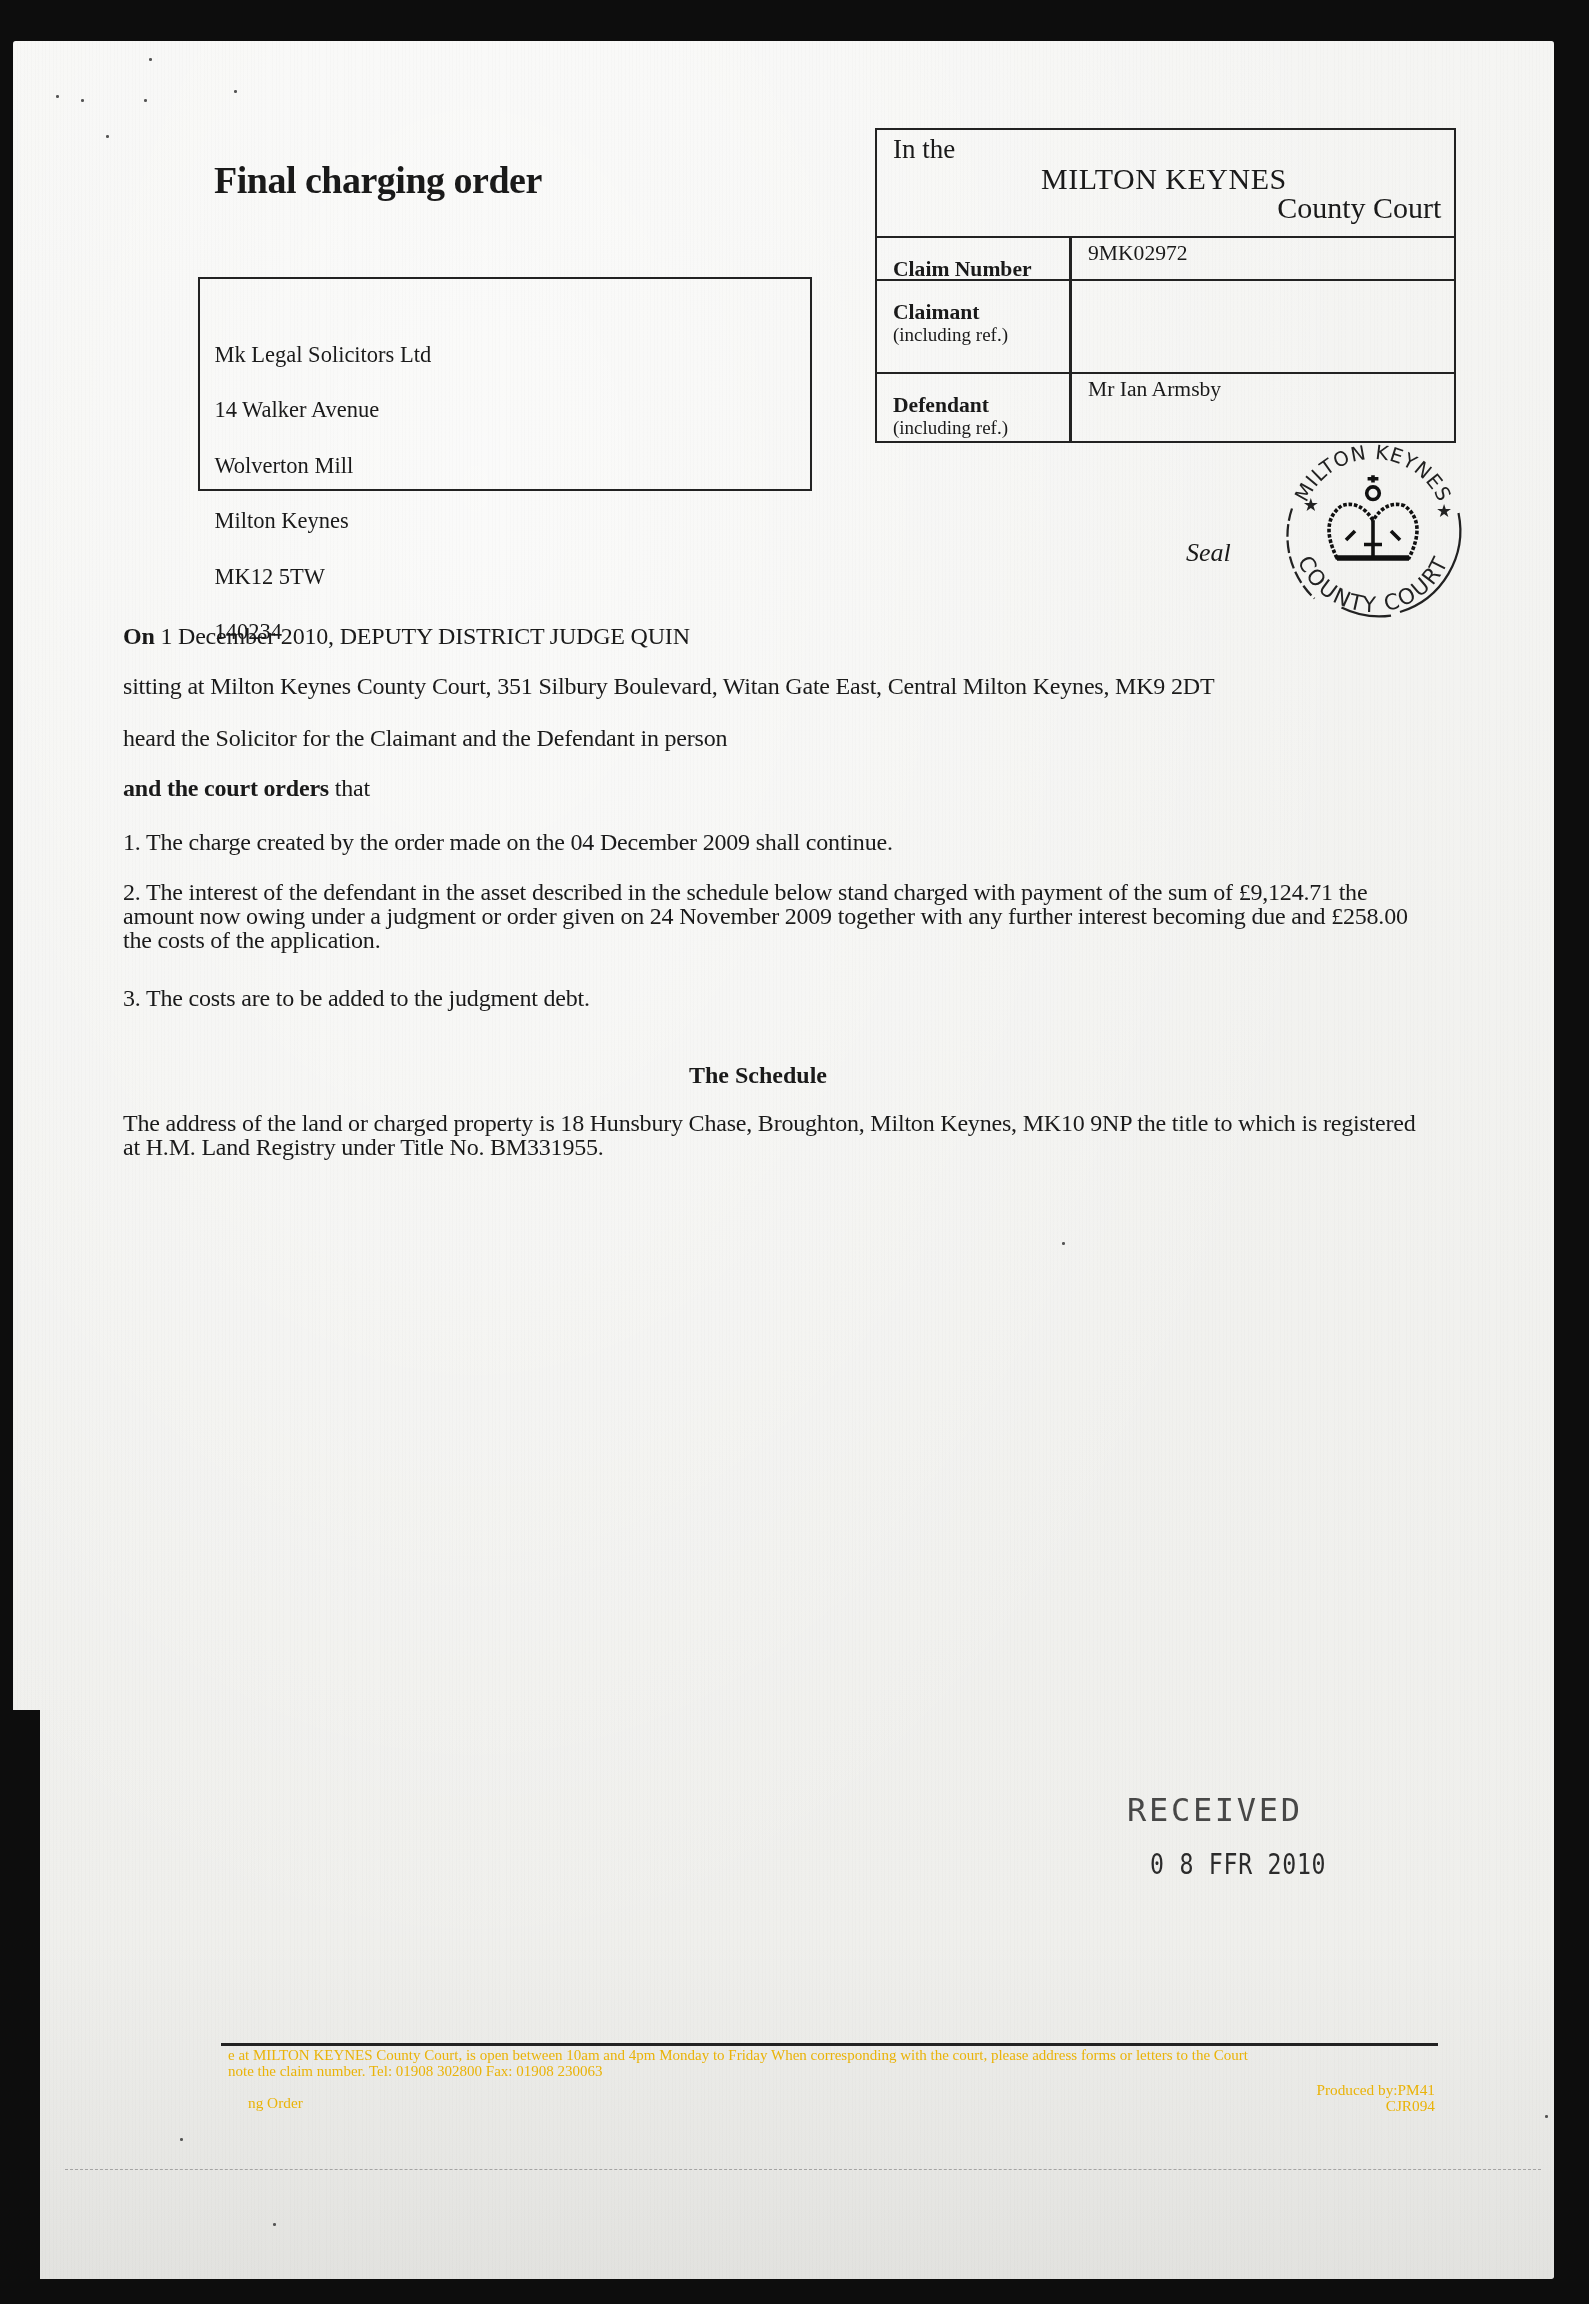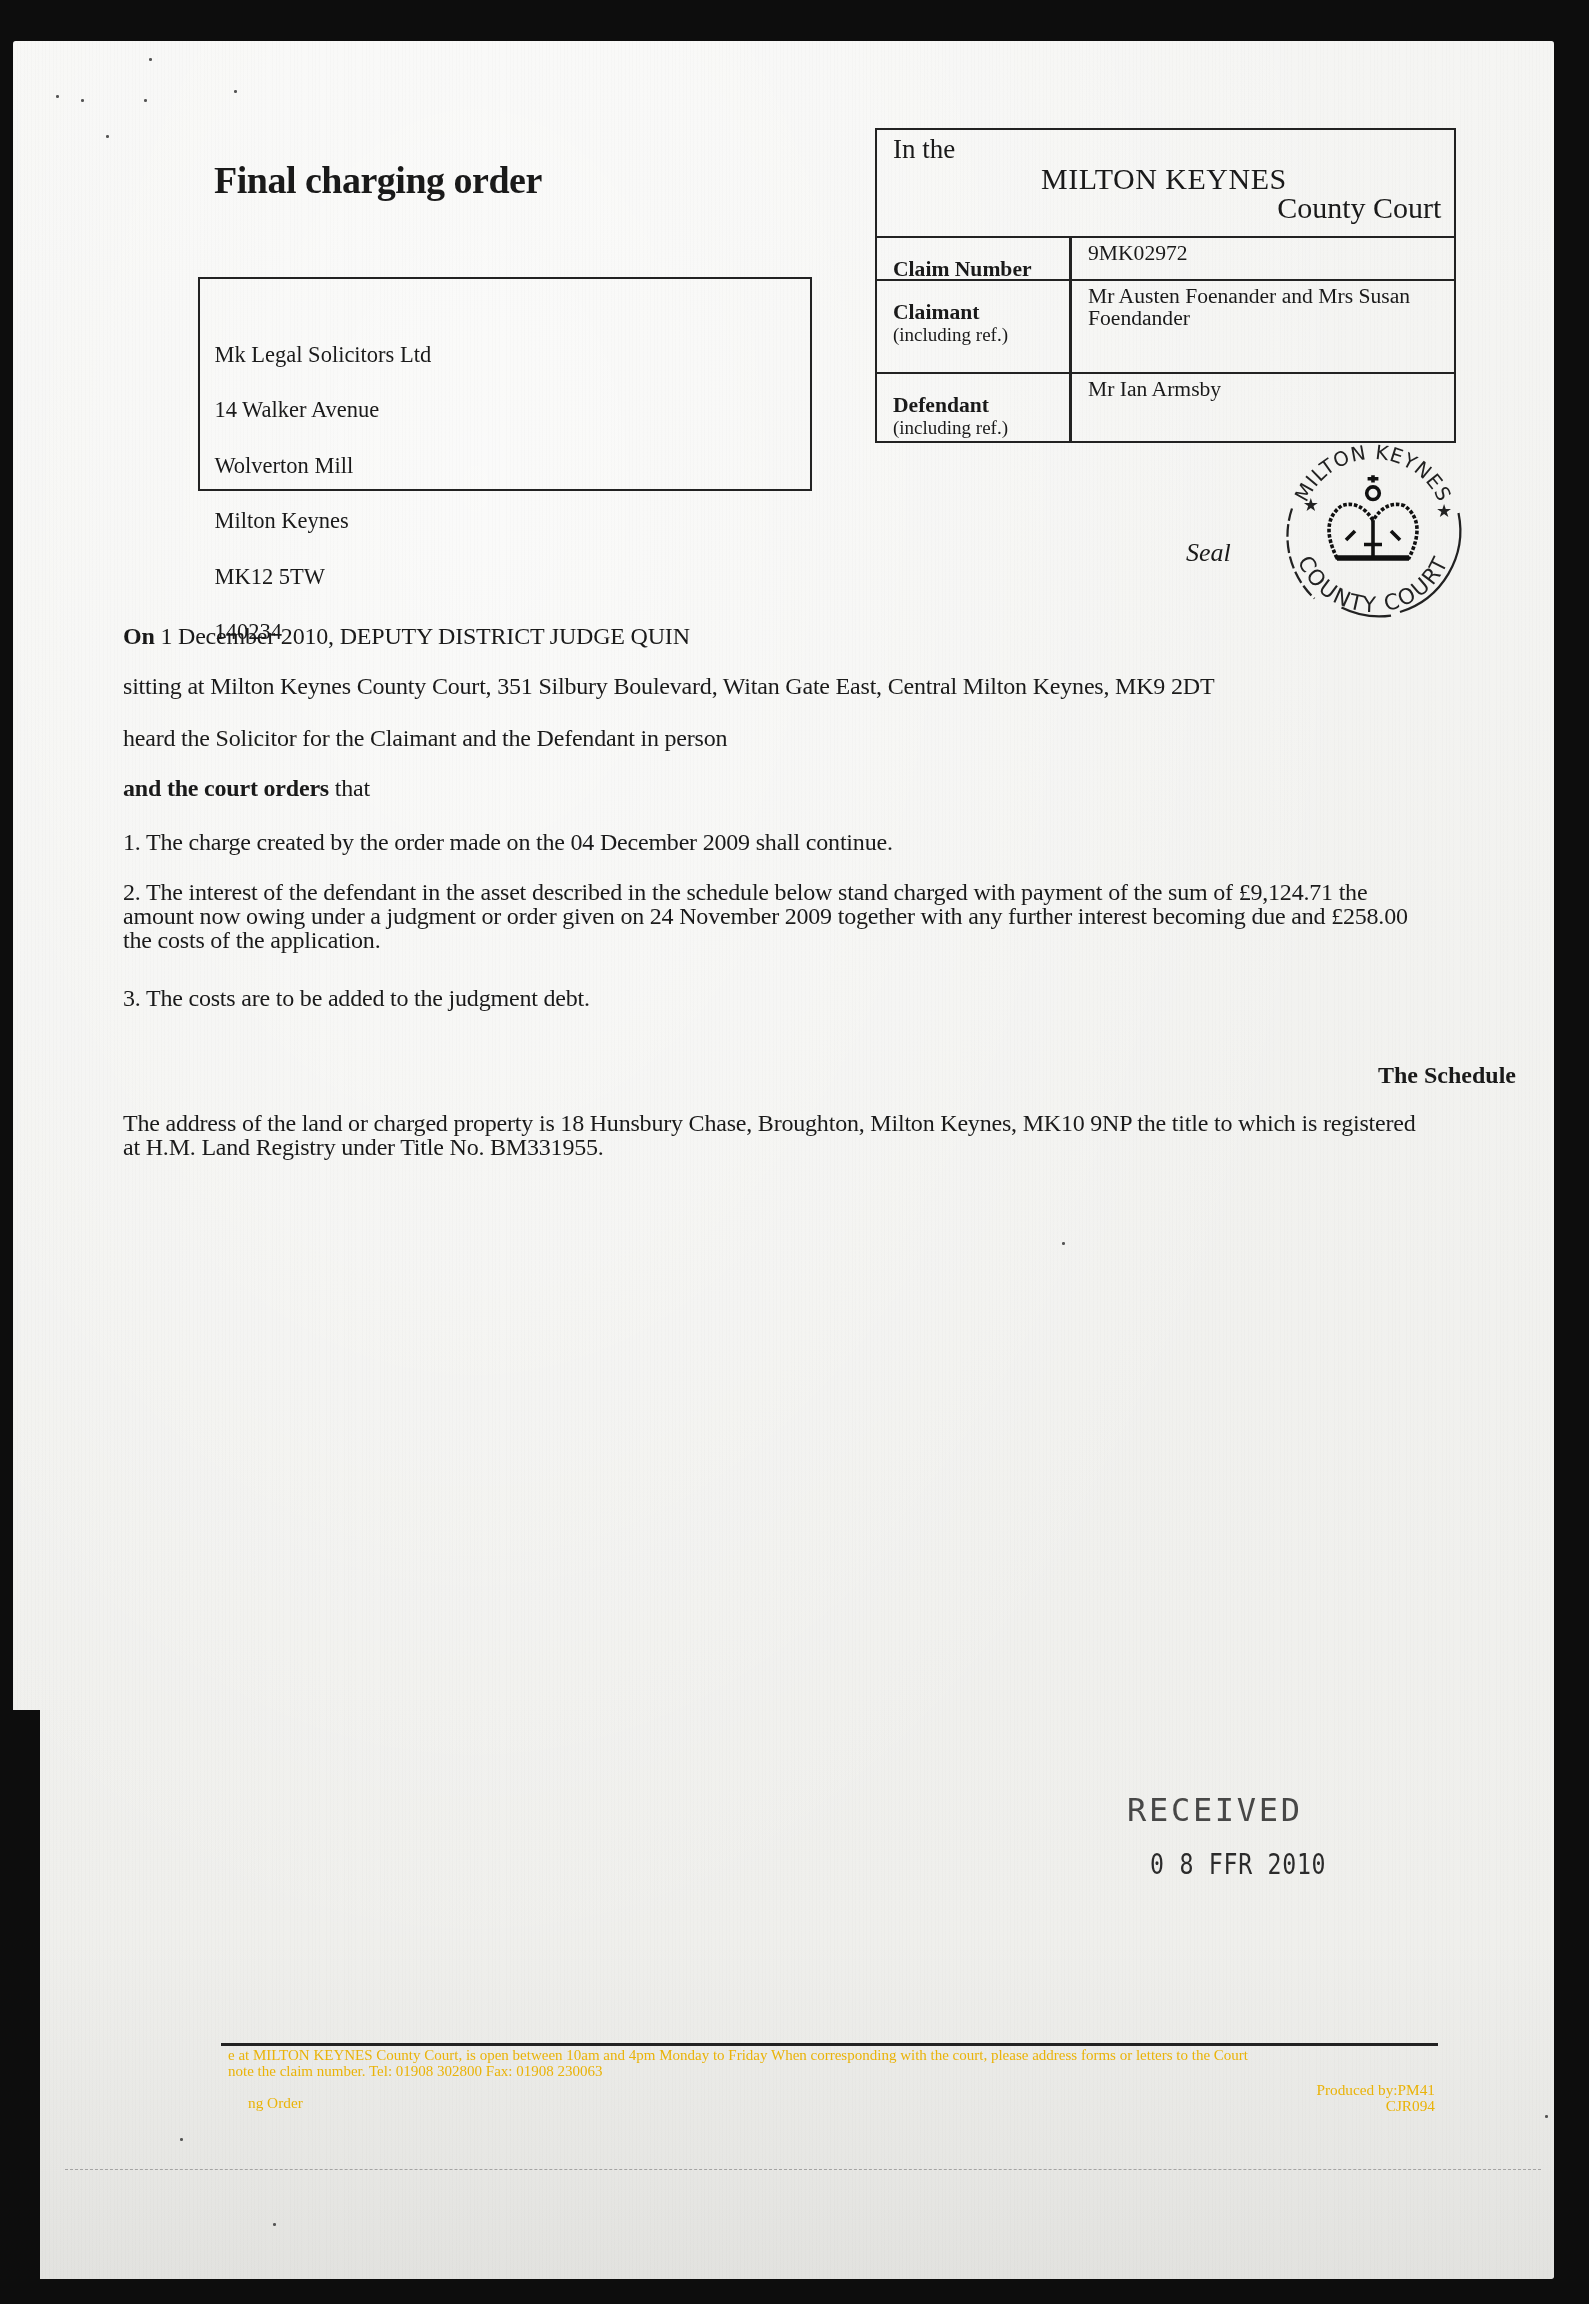--- a/index.html
+++ b/index.html
@@ -45,21 +45,21 @@
     .court-row.last { border-bottom: none; }
     .row-label { position: absolute; left: 16px; top: 5.4px; font-size: 21.6px; font-weight: bold; line-height: 21.6px; margin-top: 16px; }
     .row-label .sub { font-weight: normal; font-size: 19px; display: block; }
     .row-value { position: absolute; left: 211px; top: 5.4px; font-size: 21.6px; line-height: 21.6px; width: 351px; }
     .col-divider { position: absolute; left: 192px; top: 108px; width: 2.7px; bottom: 0; background: #222; }
     .seal-label { left: 1186px; top: 538px; font-size: 26px; font-style: italic; }
     .seal { left: 1265px; top: 423px; width: 216px; height: 216px; }
     .body-text { font-size: 24px; white-space: nowrap; letter-spacing: -0.2px; }
     .para { font-size: 24px; line-height: 24px; width: 1323px; letter-spacing: -0.2px; }
     .bold { font-weight: bold; }
-    .schedule-title { left: 0; width: 1516px; text-align: right; top: 1062px; font-size: 24px; font-weight: bold; box-sizing: border-box; }
+    .schedule-title { left: 0; width: 1516px; text-align: center; top: 1062px; font-size: 24px; font-weight: bold; box-sizing: border-box; }
     .stamp {
       font-family: "DejaVu Sans Mono", "Liberation Mono", monospace; color: #2b2b2b;
     }
     .received { left: 1127px; top: 1791px; font-size: 32px; letter-spacing: 2.7px; font-weight: normal; opacity: 0.85; }
     .received-date { left: 1150px; top: 1847px; font-size: 29px; letter-spacing: 0.9px; transform: scaleX(0.8); transform-origin: left; }
     .footer-rule { left: 221px; top: 2043px; width: 1217px; height: 2.7px; background: #222; }
     .footer-text { font-family: "Liberation Serif", serif; font-size: 15.3px; white-space: nowrap; color: #eab308; }
     .dashed-rule { left: 65px; top: 2169px; width: 1476px; border-top: 1.8px dashed #888; opacity: 0.7; }
     .specks span { position: absolute; width: 2.7px; height: 2.7px; border-radius: 50%; background: #555; }
   </style>
@@ -104,21 +104,20 @@
   <div class="col-divider"></div>
   <div class="court-row" style="top:108px;height:43px">
     <div class="row-label">Claim Number</div>
     <div class="row-value">9MK02972</div>
   </div>
   <div class="court-row" style="top:151px;height:93px">
     <div class="row-label">
       <span>Claimant</span>
       <span class="sub">(including ref.)</span>
     </div>
-    <div class="row-value">Mr Austen Foenander and Mrs Susan Foendander</div>
   </div>
   <div class="court-row last" style="top:244px;height:68px">
     <div class="row-label">
       <span>Defendant</span>
       <span class="sub">(including ref.)</span>
     </div>
     <div class="row-value">Mr Ian Armsby</div>
   </div>
 </div>
 

